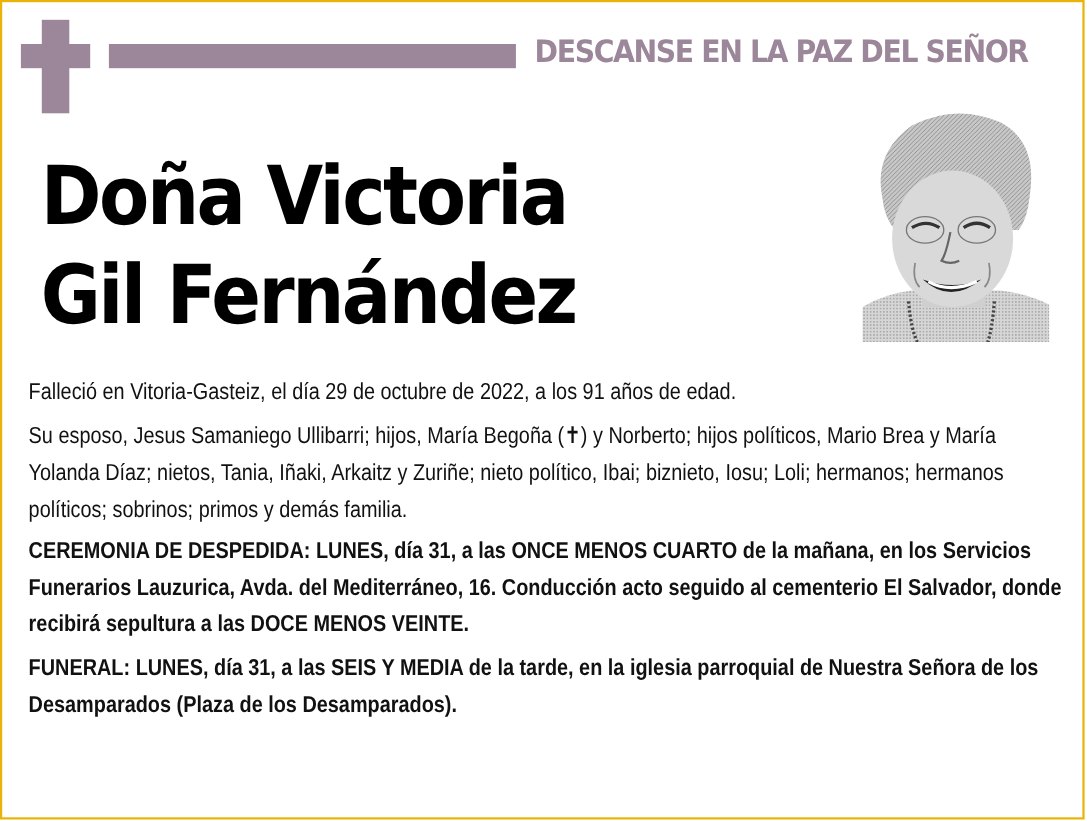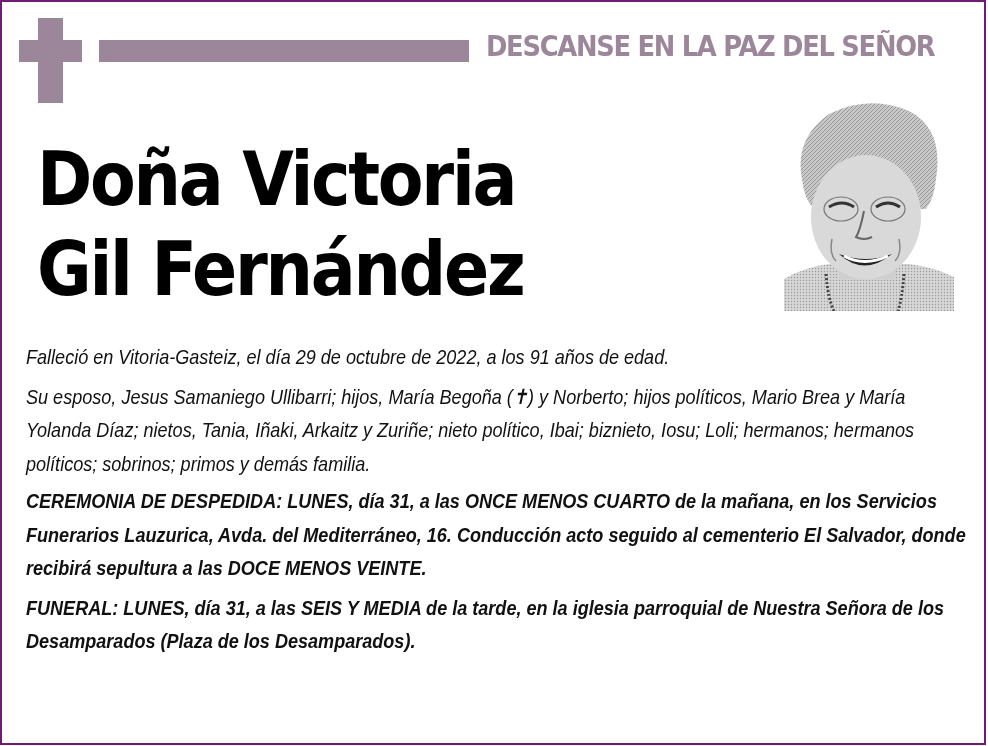--- a/index.html
+++ b/index.html
@@ -1,20 +1,20 @@
 <!DOCTYPE html>
 <html><head>
   <meta charset="utf-8">
   <style>
     html, body { margin: 0; padding: 0; background: #ffffff; }
     body { width: 988px; height: 746px; position: relative; overflow: hidden; }
     .frame {
       position: absolute; left: 0; top: 0;
       width: 982px; height: 741px;
-      border: 2px solid #701a75;
+      border: 2px solid #eab308;
       box-sizing: content-box;
       background: #fff;
     }
     .cross { position: absolute; }
     .cross .v { position: absolute; left: 36px; top: 16px; width: 25px; height: 85px; background: #9b8799; }
     .cross .h { position: absolute; left: 17px; top: 38px; width: 63px; height: 22px; background: #9b8799; }
     .rule { position: absolute; left: 97px; top: 38px; width: 370px; height: 22px; background: #9b8799; }
     .motto {
       position: absolute; left: 484px; top: 28px;
       font-family: "DejaVu Sans", sans-serif; font-weight: bold;
@@ -30,21 +30,20 @@
     }
     .photo {
       position: absolute; left: 782px; top: 97px;
       width: 170px; height: 212px;
       background: #fff;
     }
     .body-text {
       position: absolute; left: 24px; top: 338px; width: 940px;
       font-family: "Liberation Sans", sans-serif;
       color: #111;
-      font-style: italic;
     }
     .body-text p {
       margin: 0 0 6px 0;
       font-size: 21px; line-height: 33.5px;
       transform: scaleX(0.86); transform-origin: left top;
       width: 1095px;
     }
     .body-text p.bold { font-weight: bold; }
     .body-text p.rel { margin-bottom: 4px; }
   </style>

